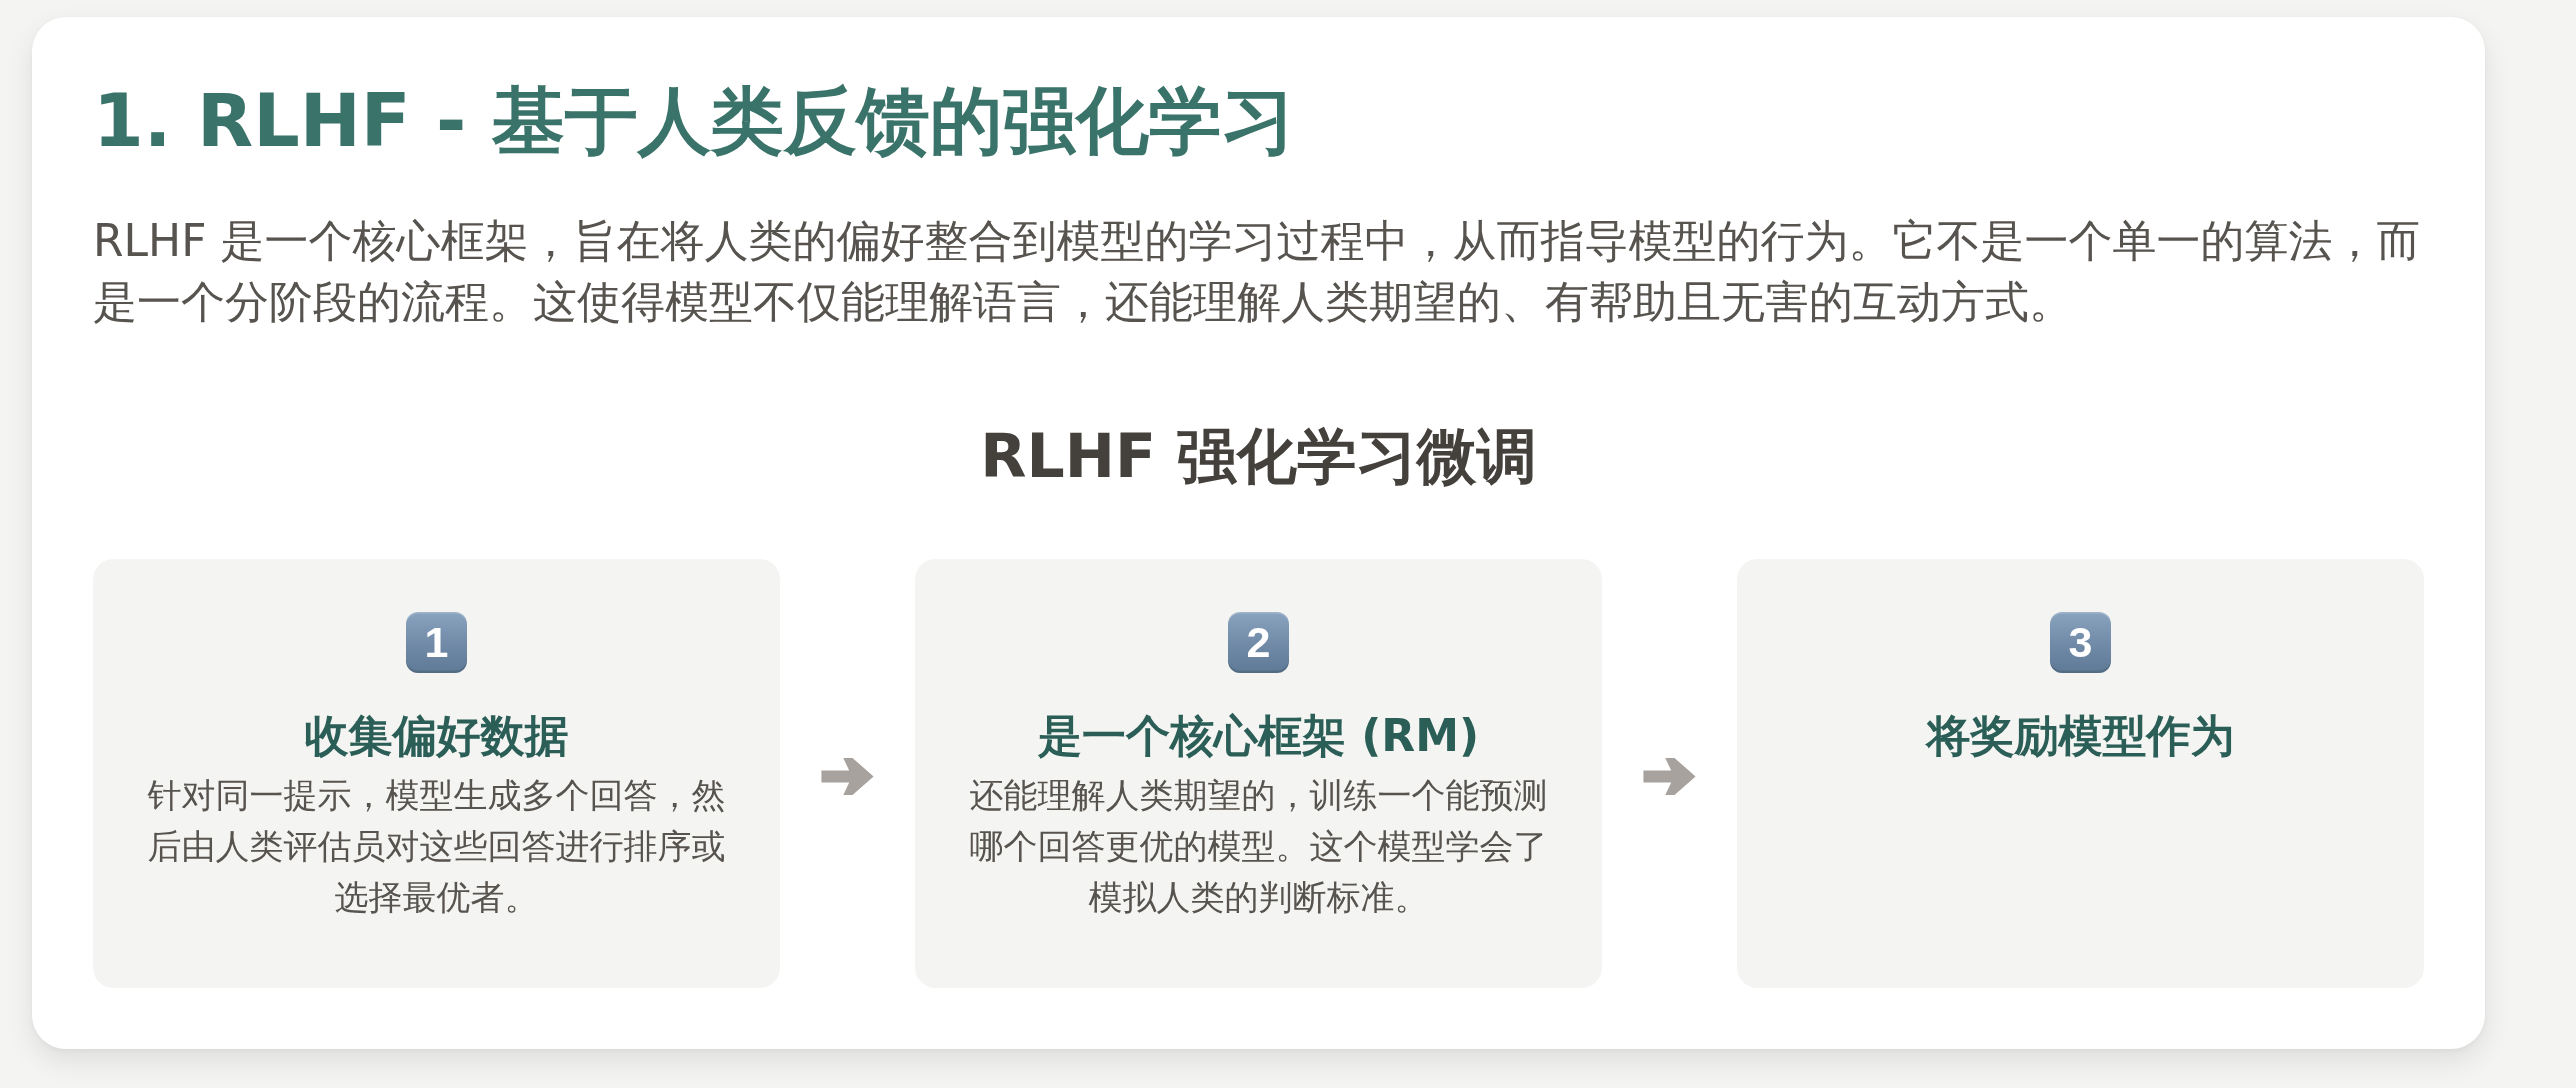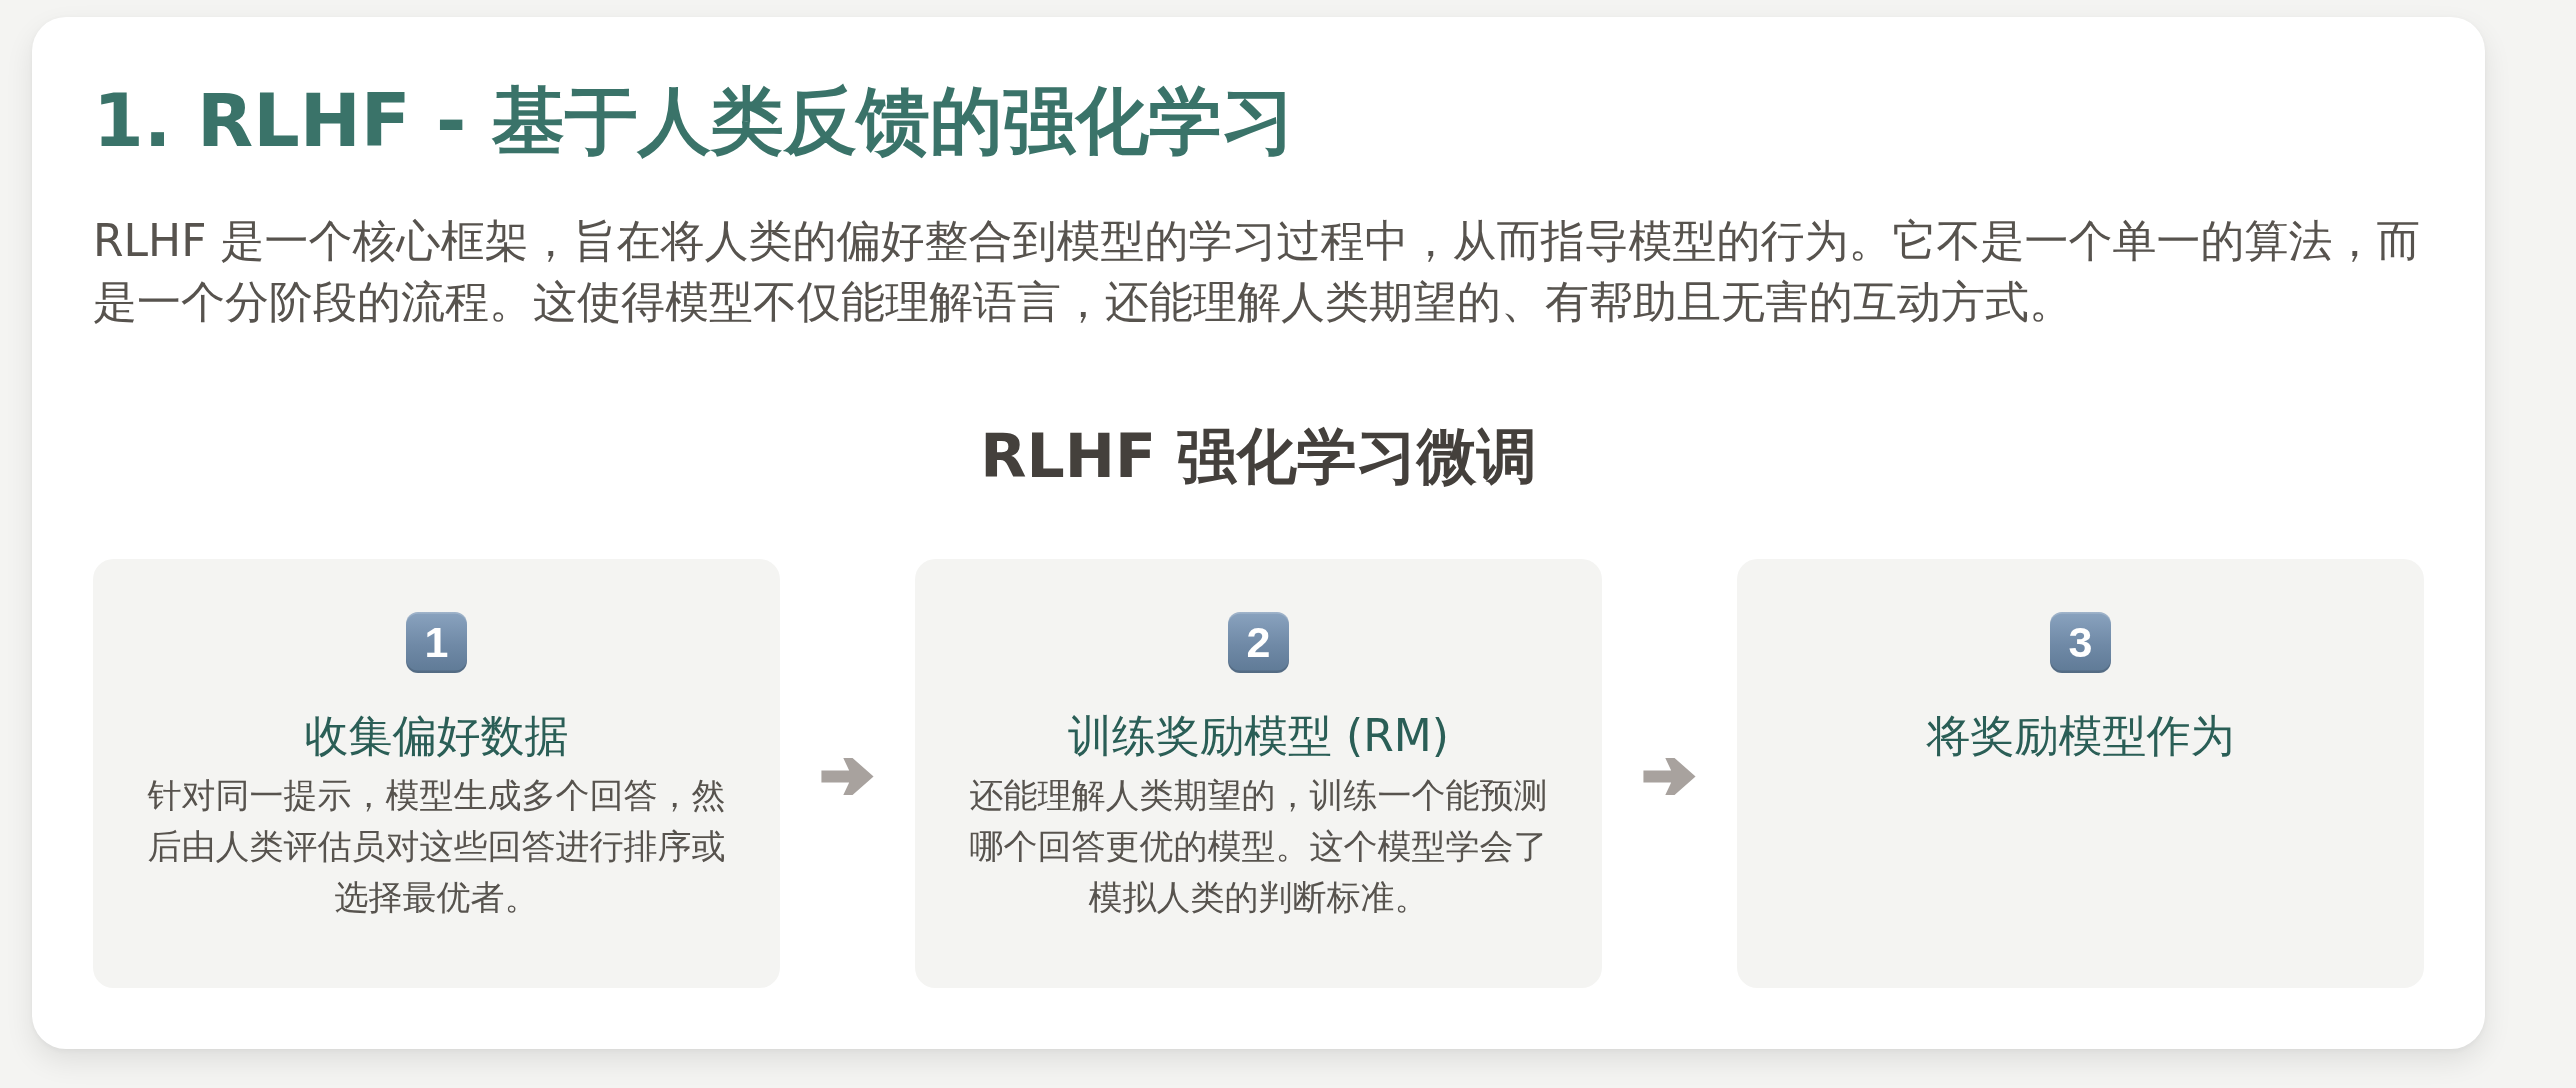--- a/index.html
+++ b/index.html
@@ -79,21 +79,21 @@
     color: #ffffff;
     font-family: "Liberation Sans", sans-serif;
     font-weight: 700;
     font-size: 43px;
     line-height: 61px;
     text-align: center;
   }
   .step-title {
     margin-top: 34px;
     font-size: 44px;
-    font-weight: 400;
+    font-weight: 700;
     color: #2a5e56;
     line-height: 1.3;
     text-align: center;
     white-space: nowrap;
   }
   .step-body {
     margin-top: 6px;
     width: 588px;
     font-size: 34px;
     line-height: 51px;
@@ -127,21 +127,21 @@
     </div>
 
     <div class="arrow">
       <svg width="53" height="37" viewBox="0 0 62 44">
         <path d="M0 15 H33 L26 0 H37 L62 22 L37 44 H26 L33 29 H0 Z" fill="#a8a29e"></path>
       </svg>
     </div>
 
     <div class="step">
       <div class="keycap">2</div>
-      <div class="step-title">训练奖励模型 (RM)</div>
+      <div class="step-title">是一个核心框架 (RM)</div>
       <div class="step-body">还能理解人类期望的，训练一个能预测哪个回答更优的模型。这个模型学会了模拟人类的判断标准。</div>
     </div>
 
     <div class="arrow">
       <svg width="53" height="37" viewBox="0 0 62 44">
         <path d="M0 15 H33 L26 0 H37 L62 22 L37 44 H26 L33 29 H0 Z" fill="#a8a29e"></path>
       </svg>
     </div>
 
     <div class="step">

